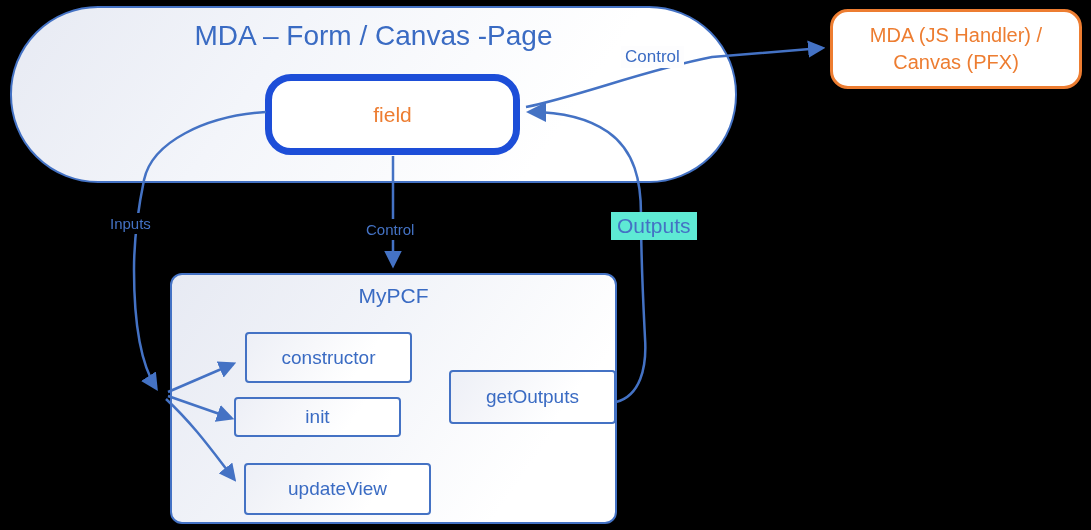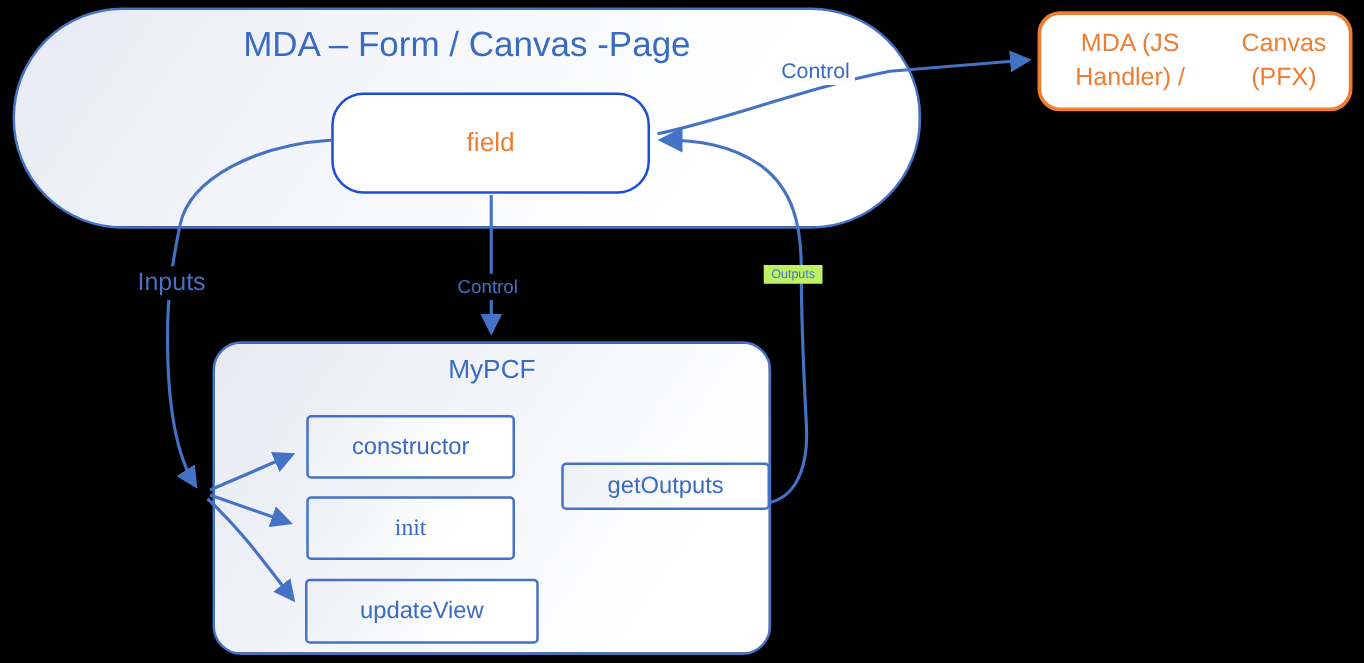--- a/index.html
+++ b/index.html
@@ -35,65 +35,65 @@
     z-index: 1;
   }
   #form-container .container-title {
     margin-top: 12px;
     font-size: 28px;
     color: #3a6bc3;
   }
   
   #field-node {
     left: 265px; top: 74px; width: 255px; height: 81px;
-    border: 2px solid #1d4ed8;
+    border: 7px solid #1d4ed8;
     border-radius: 26px;
     background: #ffffff;
     color: #ED7D31;
     font-size: 21px;
     z-index: 2;
   }
   
   #handler-node {
     left: 830px; top: 9px; width: 252px; height: 80px;
     border: 3px solid #ED7D31;
     border-radius: 18px;
     background: #ffffff;
     color: #ED7D31;
     font-size: 20px;
     line-height: 1.35;
-    flex-direction: row;
+    flex-direction: column;
     z-index: 2;
   }
   
   #pcf-container {
     left: 170px; top: 273px; width: 447px; height: 251px;
     border: 2px solid #4472C4;
-    border-radius: 23px;
+    border-radius: 12px;
     background: linear-gradient(125deg, #e7eaf3 0%, #f2f4f9 40%, #ffffff 80%);
     align-items: flex-start;
     z-index: 1;
   }
   #pcf-container .container-title {
     margin-top: 9px;
     font-size: 21px;
     color: #3a6bc3;
   }
   .method-node {
     border: 2px solid #4472C4;
     border-radius: 4px;
     background: linear-gradient(125deg, #edeff6 0%, #ffffff 70%);
     color: #3a6bc3;
     font-size: 19px;
     z-index: 2;
   }
   #method-constructor { left: 245px; top: 332px; width: 167px; height: 51px; }
-  #method-init        { left: 245px; top: 397px; width: 167px; height: 51px; font-family: Liberation Serif, serif; }
+  #method-init        { left: 234px; top: 397px; width: 167px; height: 40px; }
   #method-updateview  { left: 244px; top: 463px; width: 187px; height: 52px; }
-  #getoutputs-node    { left: 449px; top: 370px; width: 167px; height: 38px; }
+  #getoutputs-node    { left: 449px; top: 370px; width: 167px; height: 54px; }
 
   
   #connectors {
     position: absolute;
     left: 0; top: 0;
     width: 1091px; height: 530px;
     z-index: 3;
     pointer-events: none;
   }
   
@@ -105,34 +105,34 @@
   }
   #onchange-label {
     left: 621px; top: 46px;
     font-size: 17px;
     color: #3a6bc3;
     background: #fdfdfe;
     padding: 1px 4px;
   }
   #inputs-label {
     left: 106px; top: 213px;
-    font-size: 20px;
+    font-size: 15px;
     background: #000000;
     padding: 2px 4px;
   }
   #control-label {
     left: 360px; top: 219px;
     font-size: 15px;
     background: #000000;
     padding: 2px 6px;
   }
   #outputs-label {
     left: 611px; top: 212px;
-    font-size: 10px;
-    background: #bef264;
+    font-size: 21px;
+    background: #5eead4;
     padding: 2px 6px;
   }
 </style>
 </head>
 <body>
 
 <div id="stage">
 
   <div class="node" id="form-container">
     <div class="container-title">MDA – Form / Canvas -Page</div>

